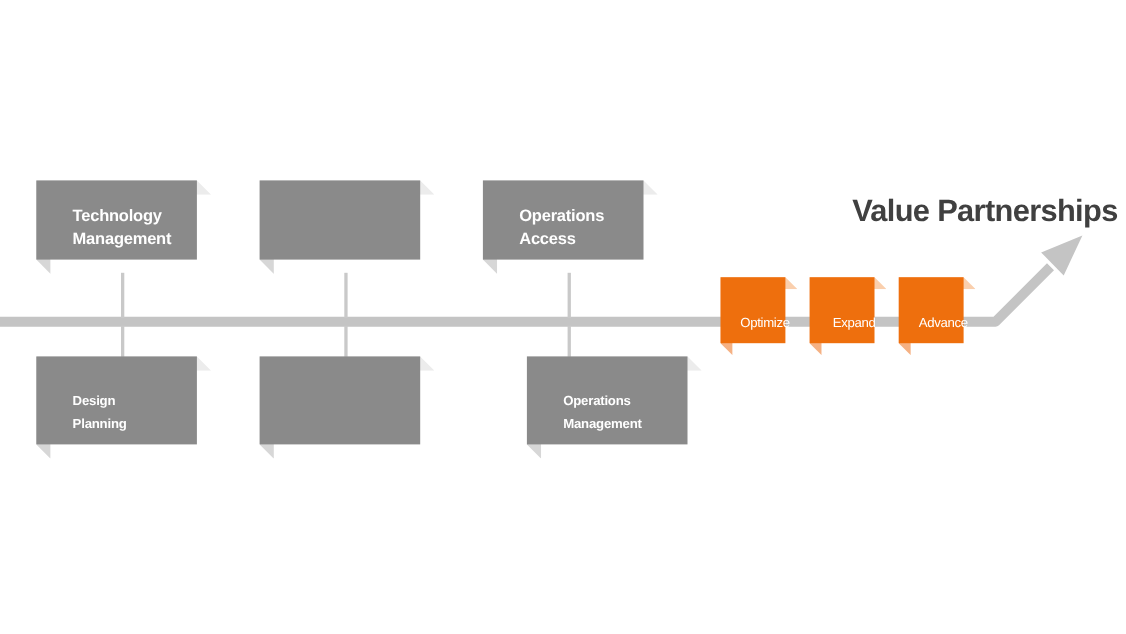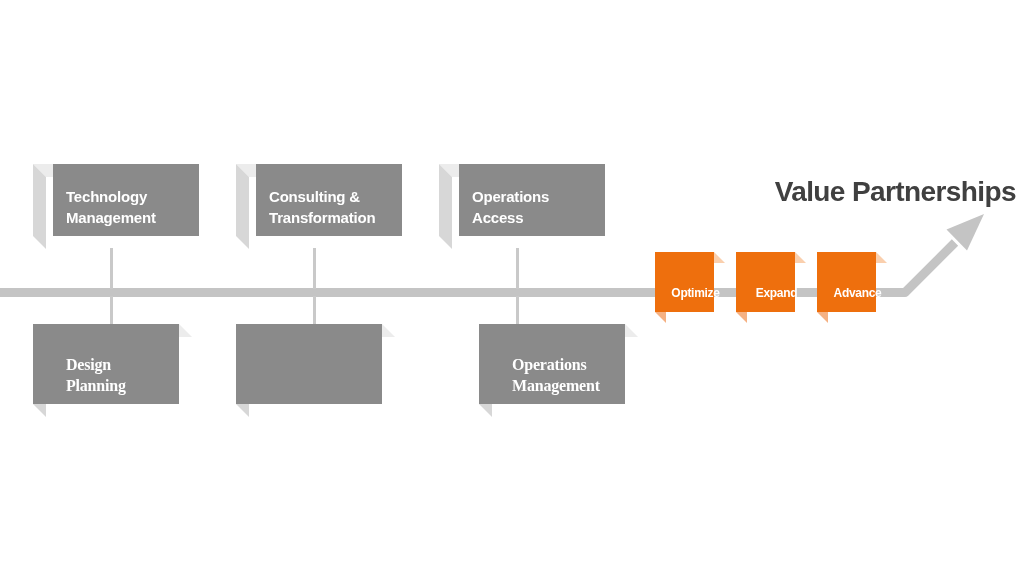--- a/index.html
+++ b/index.html
@@ -21,53 +21,53 @@
     width: 3px;
     background: #c9c9c9;
     z-index: 1;
   }
 
   
   .cube { position: absolute; z-index: 2; }
   .cube .face { position: absolute; inset: 0; }
 
   
-  .cube.gray-top { width: 159px; height: 85px; padding-left: 20px; }
+  .cube.gray-top { width: 159px; height: 85px; }
   .cube.gray-top .face-top  { background: #ececec; clip-path: polygon(0 0, 146px 0, 159px 13px, 13px 13px); }
   .cube.gray-top .face-left { background: #d7d7d7; clip-path: polygon(0 0, 13px 13px, 13px 85px, 0 72px); }
   .cube.gray-top .face-front { left: 13px; top: 13px; width: 146px; height: 72px; inset: auto; background: #8a8a8a; }
   .cube.gray-top .cube-label {
     position: absolute; left: 13px; top: 13px; width: 146px; height: 72px;
     box-sizing: border-box; padding: 0 6px 12px 20px;
     display: flex; align-items: center;
     color: #ffffff; font-weight: bold; font-size: 15px; line-height: 21px;
     letter-spacing: -0.2px; white-space: pre-line;
   }
 
   .cube.gray-bottom { width: 159px; height: 93px; }
   .cube.gray-bottom .face-top  { background: #ececec; clip-path: polygon(0 0, 146px 0, 159px 13px, 13px 13px); }
   .cube.gray-bottom .face-left { background: #d7d7d7; clip-path: polygon(0 0, 13px 13px, 13px 93px, 0 80px); }
   .cube.gray-bottom .face-front { left: 13px; top: 13px; width: 146px; height: 80px; inset: auto; background: #8a8a8a; }
   .cube.gray-bottom .cube-label {
     position: absolute; left: 13px; top: 13px; width: 146px; height: 80px;
     box-sizing: border-box; padding: 0 6px 4px 20px;
     display: flex; align-items: center;
-    color: #ffffff; font-weight: bold; font-size: 16px; line-height: 21px;
-    letter-spacing: -0.2px; white-space: pre-line; font-family: Liberation Serif, serif;
+    color: #ffffff; font-weight: bold; font-size: 12px; line-height: 21px;
+    letter-spacing: -0.2px; white-space: pre-line;
   }
 
   
   .cube.stage { width: 70px; height: 71px; }
   .cube.stage .face-top  { background: #facfad; clip-path: polygon(0 0, 59px 0, 70px 11px, 11px 11px); }
   .cube.stage .face-left { background: #f5b183; clip-path: polygon(0 0, 11px 11px, 11px 71px, 0 60px); }
   .cube.stage .face-front { left: 11px; top: 11px; width: 59px; height: 60px; inset: auto; background: #ee6f0d; }
   .cube.stage .cube-label {
     position: absolute; left: 11px; top: 11px; width: 59px; height: 60px;
     display: flex; align-items: center; justify-content: center;
-    color: #ffffff; font-weight: bold; font-size: 12px;
+    color: #ffffff; font-weight: normal; font-size: 12px;
     letter-spacing: -0.3px; text-align: center;
   }
 
   
   .title {
     position: absolute; left: 740px; top: 176px; width: 276px;
     text-align: right; z-index: 2;
     color: #404040; font-weight: bold; font-size: 28px;
     letter-spacing: -0.6px;
   }
@@ -113,22 +113,20 @@
     <div class="face face-top"></div>
     <div class="face face-left"></div>
     <div class="face face-front"></div>
     <div class="cube-label">Technology
 Management</div>
   </div>
   <div class="cube gray-top" id="cube-consult">
     <div class="face face-top"></div>
     <div class="face face-left"></div>
     <div class="face face-front"></div>
-    <div class="cube-label">Consulting &amp;
-Transformation</div>
   </div>
   <div class="cube gray-top" id="cube-knowledge">
     <div class="face face-top"></div>
     <div class="face face-left"></div>
     <div class="face face-front"></div>
     <div class="cube-label">Operations
 Access</div>
   </div>
 
   <div class="cube gray-bottom" id="cube-design">

